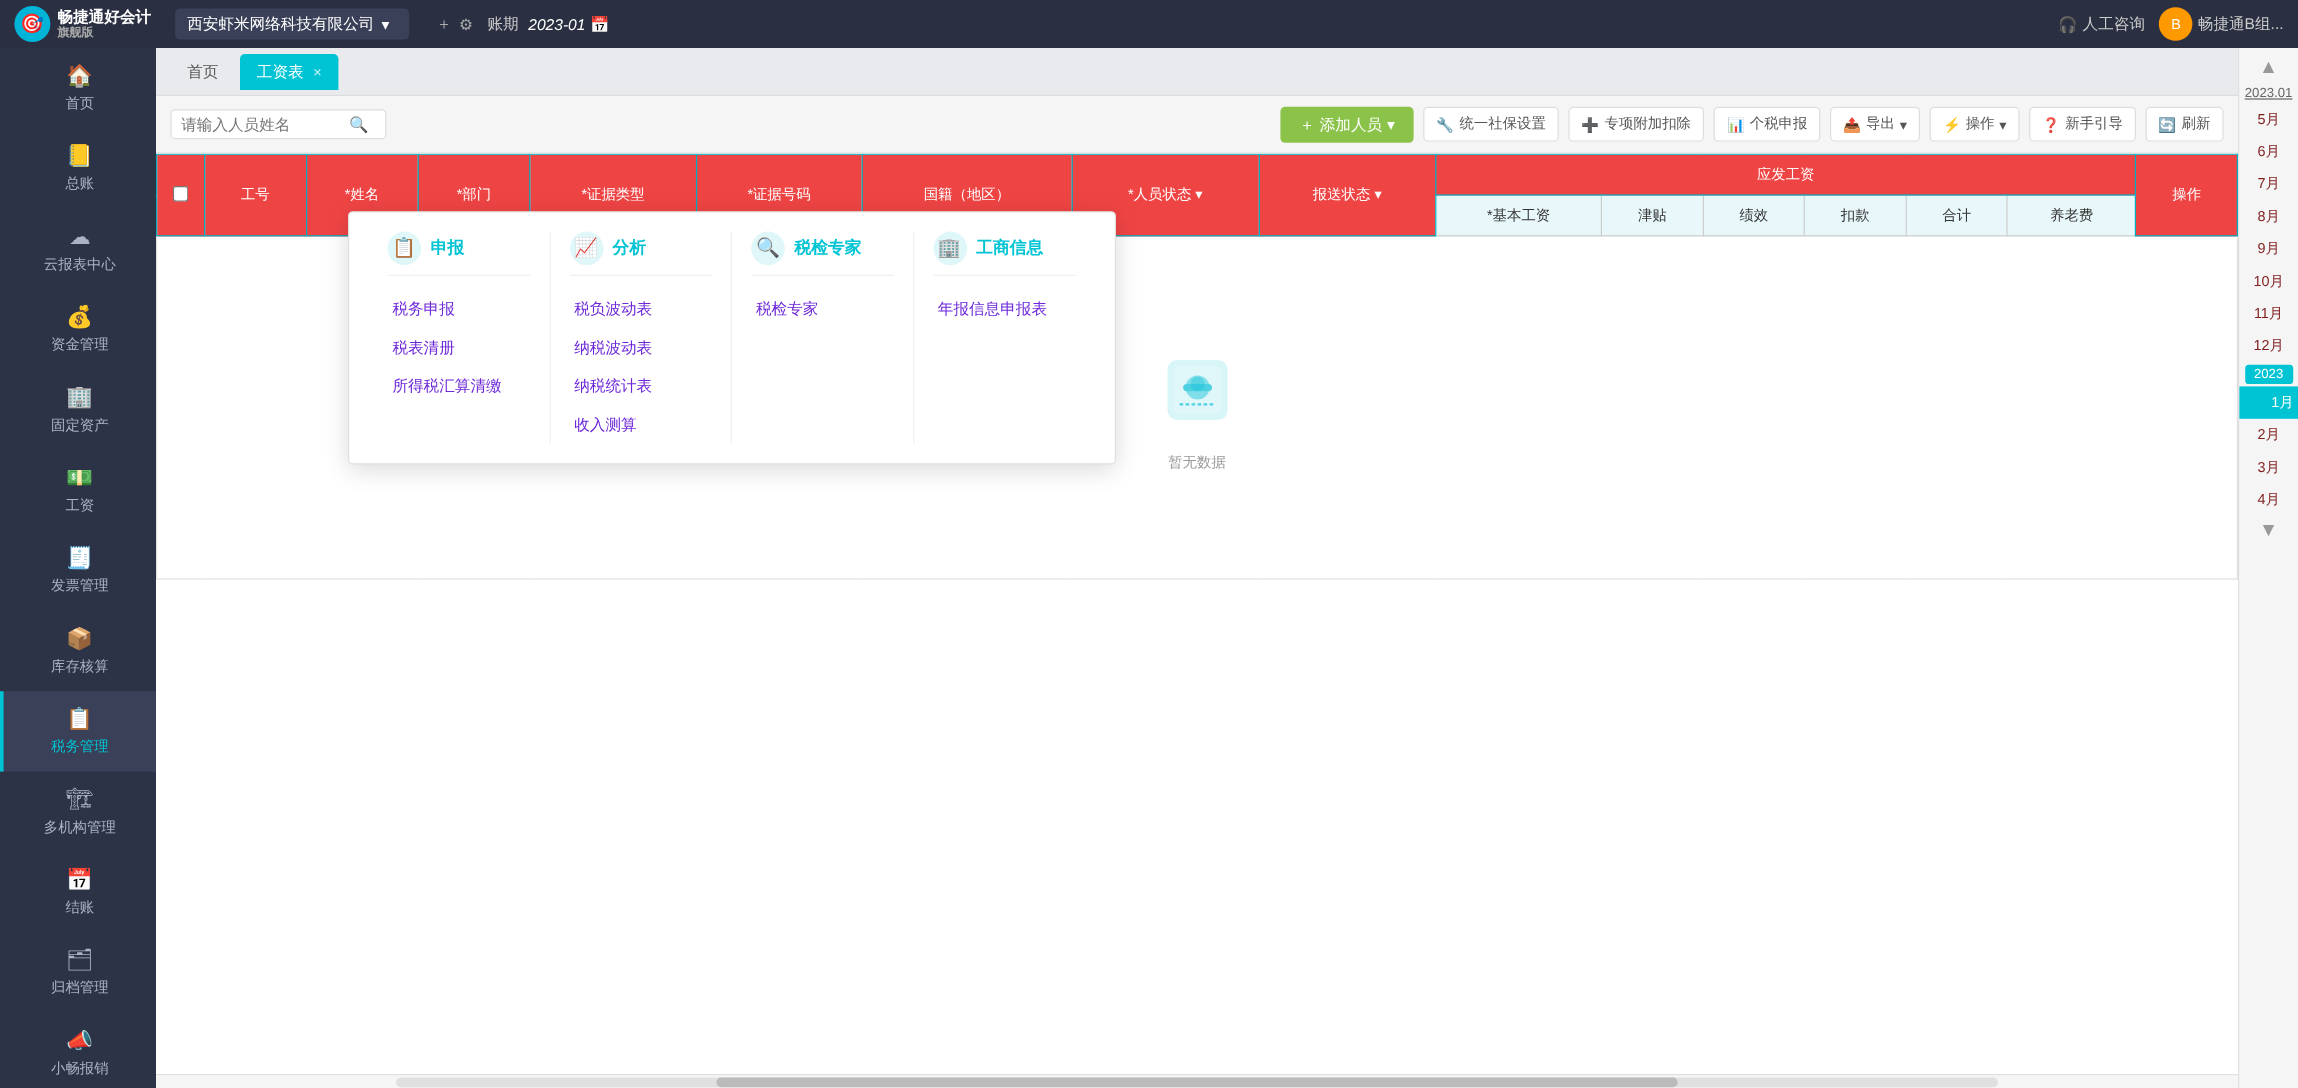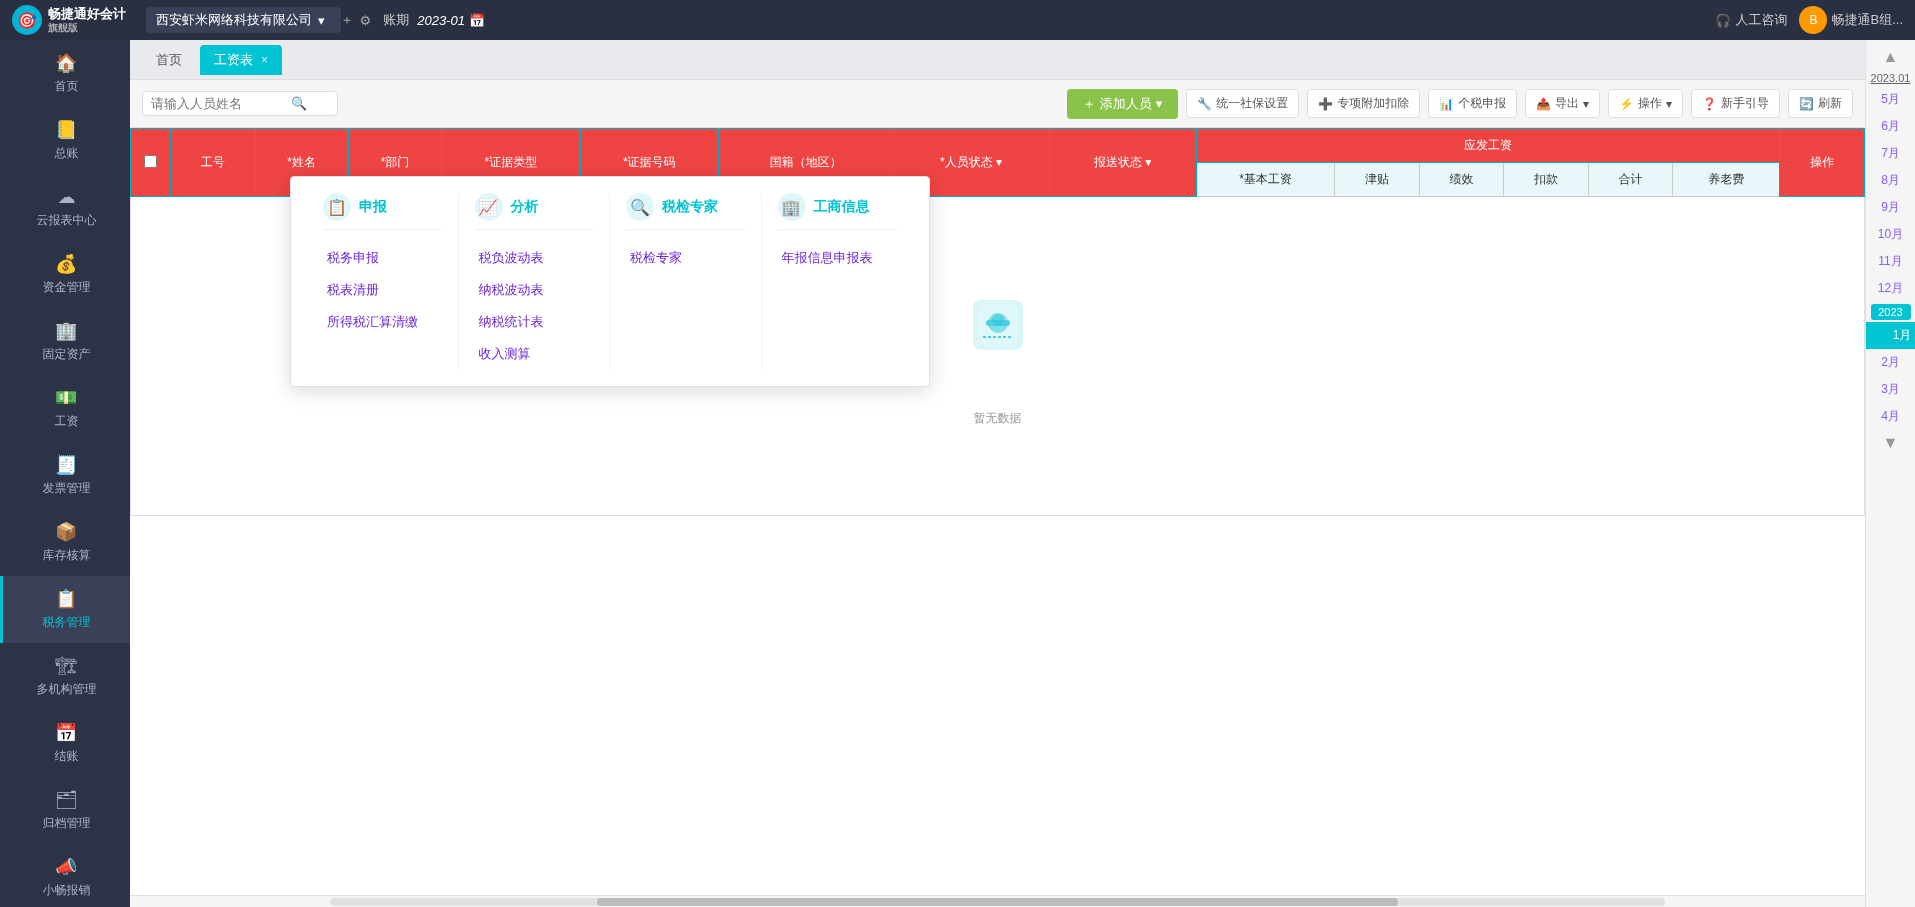--- a/index.html
+++ b/index.html
@@ -40,21 +40,21 @@
     .logo-text .main { color: #fff; font-size: 13px; }
     .logo-text .sub { color: #aaa; font-size: 10px; }
     .company-selector {
       display: flex;
       align-items: center;
       background: #3a4057;
       border-radius: 4px;
       padding: 4px 10px;
       color: #fff;
       cursor: pointer;
-      margin-right: 0;
+      margin-right: 23px;
       text-align: center;
     }
     .company-selector span { margin-right: 6px; font-size: 13px; }
     .top-bar-actions {
       margin-left: auto;
       display: flex;
       align-items: center;
       gap: 12px;
       color: #ccc;
       font-size: 13px;
@@ -175,21 +175,21 @@
       flex-shrink: 0;
       border-bottom: 1px solid #e0e0e0;
     }
     .search-input-wrap {
       display: flex;
       align-items: center;
       background: #fff;
       border: 1px solid #ddd;
       border-radius: 4px;
       padding: 4px 8px;
-      width: 196px;
+      width: 180px;
     }
     .search-input-wrap input {
       border: none;
       outline: none;
       font-size: 13px;
       width: 140px;
       color: #999;
     }
     .btn-add {
       background: #8bc34a;
@@ -252,21 +252,20 @@
     .checkbox-col { width: 40px; }
 
     
     .empty-state {
       display: flex;
       flex-direction: column;
       align-items: center;
       justify-content: center;
       padding: 80px 0;
       color: #999;
-      gap: 33px;
     }
     .empty-icon {
       width: 80px;
       height: 80px;
       margin-bottom: 12px;
     }
 
     
     .dropdown-overlay {
       position: absolute;
@@ -342,21 +341,21 @@
       color: #fff;
       background: #00c4d4;
       border-radius: 3px;
       padding: 2px 4px;
       margin: 2px 0;
       width: 40px;
       text-align: center;
     }
     .date-sidebar-month {
       font-size: 12px;
-      color: #8b5cf6;
+      color: #7f1d1d;
       padding: 5px 0;
       cursor: pointer;
       width: 100%;
       text-align: center;
     }
     .date-sidebar-month.active {
       color: #fff;
       background: #00c4d4;
       padding-left: 23px;
     }

